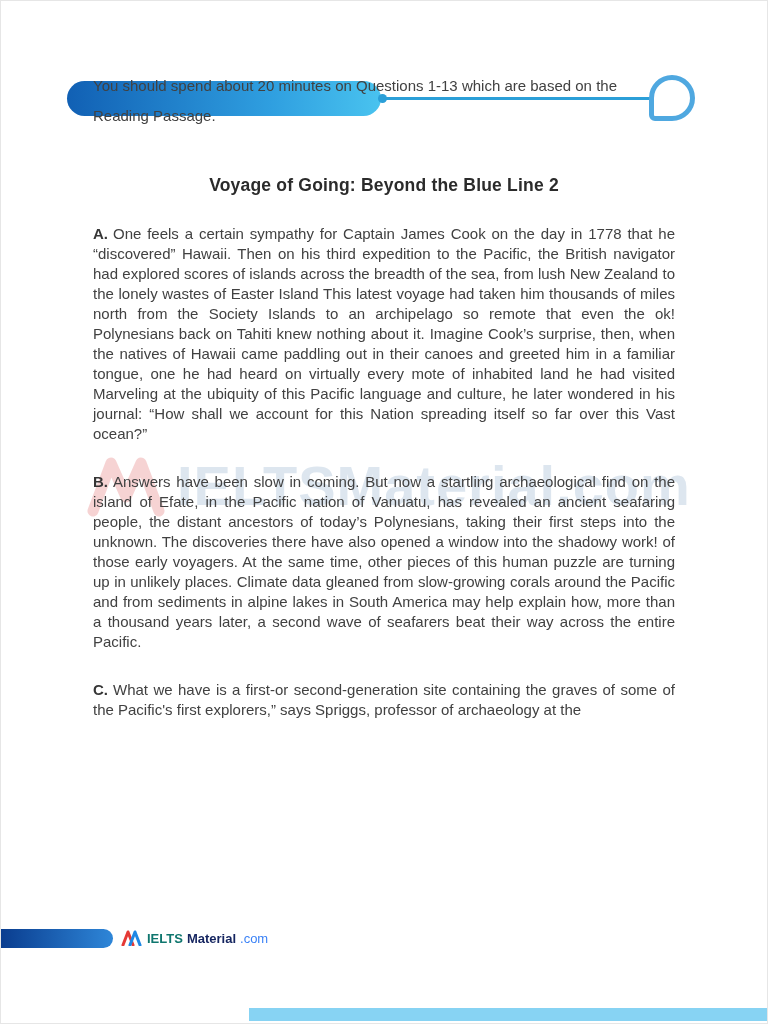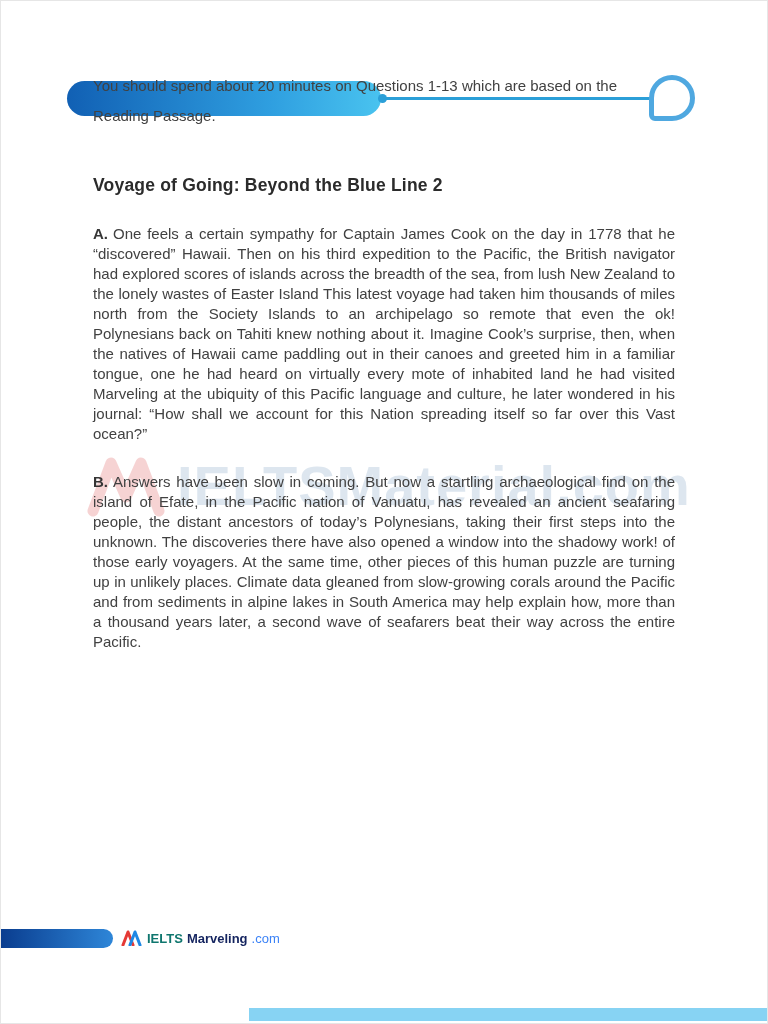--- a/index.html
+++ b/index.html
@@ -75,21 +75,21 @@
     margin-top: 70px;
     font-size: 15px;
     line-height: 30px;
     text-align: left;
   }
   .title {
     margin-top: 44px;
     font-size: 17.5px;
     font-weight: bold;
     color: #2b2b2b;
-    text-align: left;
+    text-align: center;
     letter-spacing: 0.2px;
   }
   .para {
     margin-top: 28px;
     font-size: 15px;
     line-height: 20px;
     text-align: justify;
   }
   .para:first-of-type { margin-top: 40px; }
   .para strong {
@@ -153,29 +153,32 @@
     <h1 class="title">Voyage of Going: Beyond the Blue Line 2</h1>
 
     <p class="para">
       <strong>A.</strong><span>One feels a certain sympathy for Captain James Cook on the day in 1778 that he “discovered” Hawaii. Then on his third expedition to the Pacific, the British navigator had explored scores of islands across the breadth of the sea, from lush New Zealand to the lonely wastes of Easter Island This latest voyage had taken him thousands of miles north from the Society Islands to an archipelago so remote that even the ok! Polynesians back on Tahiti knew nothing about it. Imagine Cook’s surprise, then, when the natives of Hawaii came paddling out in their canoes and greeted him in a familiar tongue, one he had heard on virtually every mote of inhabited land he had visited Marveling at the ubiquity of this Pacific language and culture, he later wondered in his journal: “How shall we account for this Nation spreading itself so far over this Vast ocean?”</span>
     </p>
 
     <p class="para">
       <strong>B.</strong><span>Answers have been slow in coming. But now a startling archaeological find on the island of Efate, in the Pacific nation of Vanuatu, has revealed an ancient seafaring people, the distant ancestors of today’s Polynesians, taking their first steps into the unknown. The discoveries there have also opened a window into the shadowy work! of those early voyagers. At the same time, other pieces of this human puzzle are turning up in unlikely places. Climate data gleaned from slow-growing corals around the Pacific and from sediments in alpine lakes in South America may help explain how, more than a thousand years later, a second wave of seafarers beat their way across the entire Pacific.</span>
     </p>
 
+    <p class="para">
+      <strong>C.</strong><span>What we have is a first-or second-generation site containing the graves of some of the Pacific's first explorers,” says Spriggs, professor of archaeology at the</span>
+    </p>
   </div>
 
   <div class="footer-left-bar"></div>
 
   <div class="footer-brand">
     <svg class="brand-mark" width="22" height="16" viewBox="0 0 22 16">
       <polyline points="2,15 7,2 12,15" fill="none" stroke="#e53935" stroke-width="3" stroke-linecap="round" stroke-linejoin="round"></polyline>
       <polyline points="9,15 14,2 19,15" fill="none" stroke="#1e88e5" stroke-width="3" stroke-linecap="round" stroke-linejoin="round"></polyline>
     </svg>
     <span class="brand-bold">IELTS</span>
-      <span class="brand-rest">Marveling</span>
+      <span class="brand-rest">Material</span>
       <span class="brand-tld">.com</span>
   </div>
 
   <div class="footer-bottom-bar"></div>
 
 </div>
 
 </body></html>

